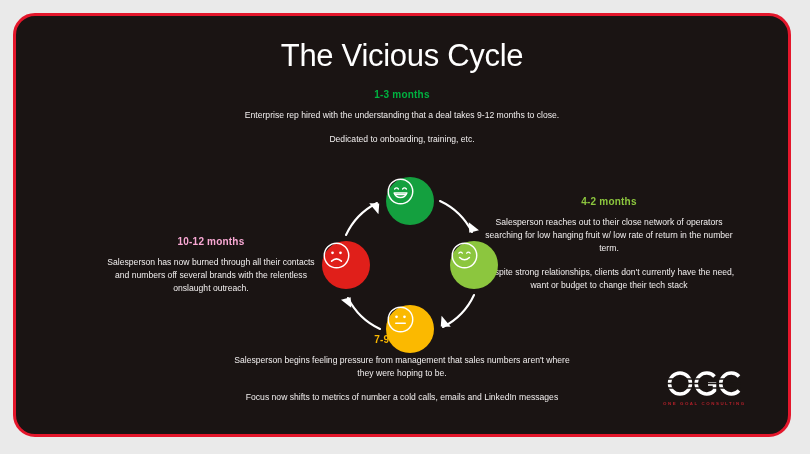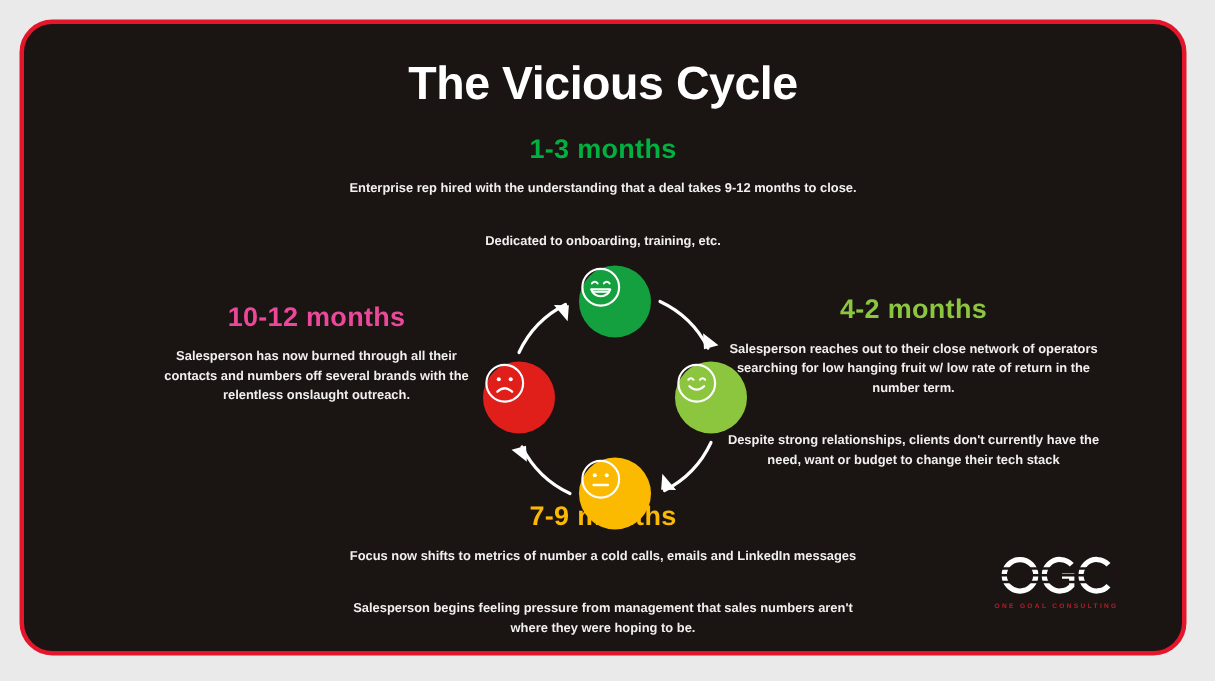--- a/index.html
+++ b/index.html
@@ -28,42 +28,41 @@
 
   
   .title {
     position: absolute;
     top: 22px;
     left: 0;
     width: 100%;
     text-align: center;
     color: #ffffff;
     font-size: 31px;
-    font-weight: bold;
+    font-weight: normal;
     letter-spacing: -0.3px;
   }
 
   
   .stage-heading {
-    font-size: 18px;
+    font-size: 10px;
     font-weight: bold;
     letter-spacing: 0.2px;
     text-align: center;
     margin: 0 0 9px 0;
   }
   .stage-para {
     color: #f2efef;
     font-size: 8.6px;
     line-height: 1.5;
     text-align: center;
     margin: 0;
-    font-weight: bold;
   }
   .stage-para + .stage-para {
-    margin-top: 22px;
+    margin-top: 11px;
   }
 
   
   #stage-top {
     position: absolute;
     top: 73px;
     left: 50%;
     transform: translateX(-50%);
     width: 400px;
   }
@@ -150,26 +149,26 @@
   </div>
 
   <div id="stage-right">
     <div class="stage-heading" style="color:#8cc63e;">4-2 months</div>
     <p class="stage-para">Salesperson reaches out to their close network of operators searching for low hanging fruit w/ low rate of return in the number term.</p>
     <p class="stage-para">Despite strong relationships, clients don't currently have the need, want or budget to change their tech stack</p>
   </div>
 
   <div id="stage-bottom">
     <div class="stage-heading" style="color:#fbb900;">7-9 months</div>
+    <p class="stage-para">Salesperson begins feeling pressure from management that sales numbers aren't where they were hoping to be.</p>
     <p class="stage-para">Focus now shifts to metrics of number a cold calls, emails and LinkedIn messages</p>
-    <p class="stage-para">Salesperson begins feeling pressure from management that sales numbers aren't where they were hoping to be.</p>
   </div>
 
   <div id="stage-left">
-    <div class="stage-heading" style="color:#ec4899;">10-12 months</div>
+    <div class="stage-heading" style="color:#f9a8d4;margin-top:35px;">10-12 months</div>
     <p class="stage-para">Salesperson has now burned through all their contacts and numbers off several brands with the relentless onslaught outreach.</p>
   </div>
 
   <div id="cycle">
 
     <svg width="190" height="190" viewBox="0 0 190 190">
       <g fill="none" stroke="#ffffff" stroke-width="2.1" stroke-linecap="round">
 
         <path d="M125 31 A 68 68 0 0 1 157 62"></path>
 

